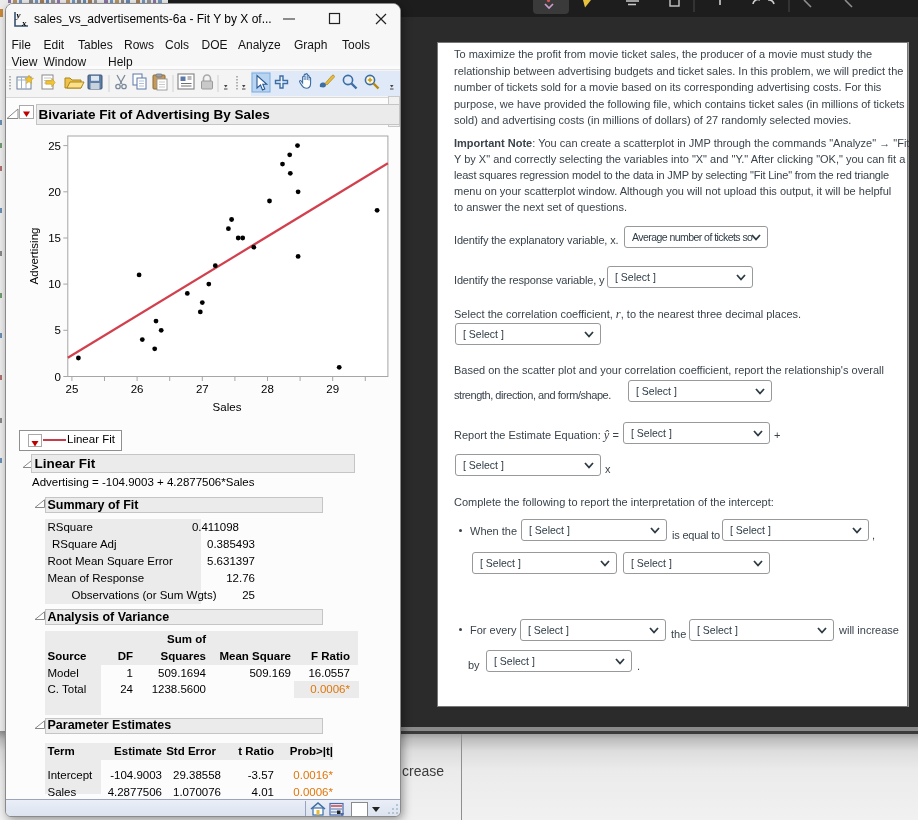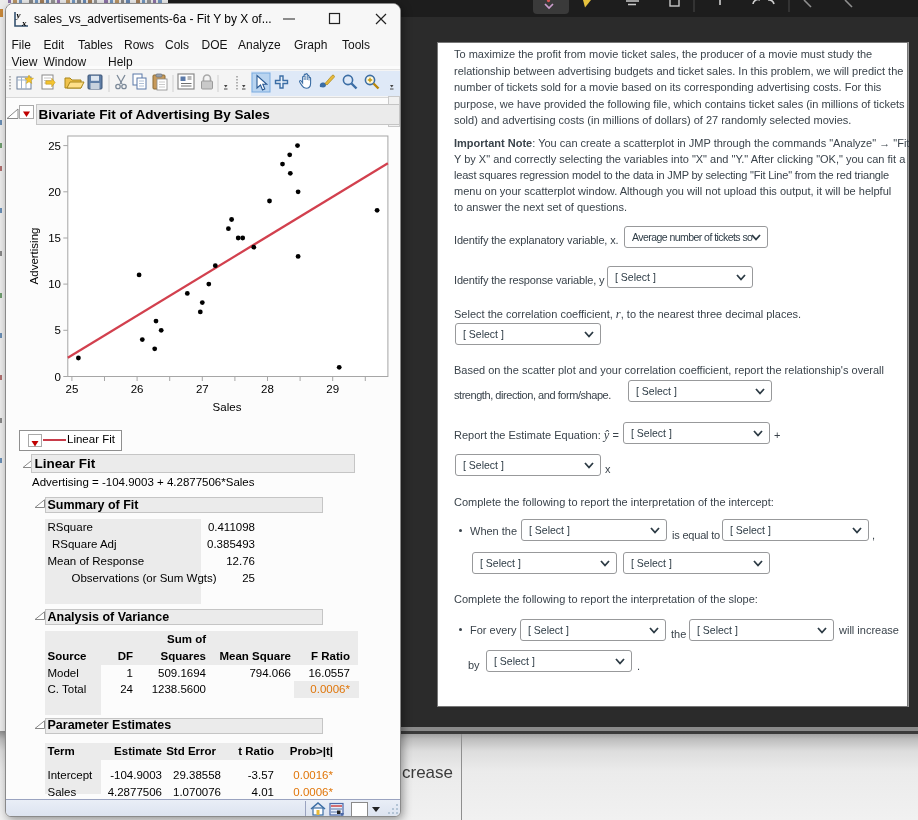--- a/index.html
+++ b/index.html
@@ -12,21 +12,21 @@
 .ql{position:absolute;font-size:11px;color:#3a434b;white-space:nowrap;line-height:16px;}
 .dd{position:absolute;height:22px;border:1px solid #98999b;border-radius:3px;background:#fff;font-size:10.5px;color:#2d3b45;line-height:20px;padding-left:7px;padding-right:16px;white-space:nowrap;overflow:hidden;}
 .dd svg{position:absolute;right:6px;top:7px;}
 .bull{position:absolute;width:3px;height:3px;border-radius:50%;background:#3a434b;}
 </style></head>
 <body>
 <div id="root">
 
   <div class="abs" style="left:0;top:731px;width:918px;height:89px;background:linear-gradient(180deg,#8f8f8f 0px,#bdbdbd 8px,#dddddd 20px,#ebebeb 40px,#f1f1f1 89px);"></div>
     <div class="abs" style="left:461px;top:734px;width:1px;height:86px;background:#8f8f8f;"></div>
-  <div class="abs" style="left:402px;top:763px;font-size:17px;color:#3c3c3c;">crease</div>
+  <div class="abs" style="left:402px;top:763px;font-size:14px;color:#3c3c3c;">crease</div>
 
   <div class="abs" id="topfrag" style="left:0;top:0;width:168px;height:3px;background:#ececec;"></div>
   <svg class="abs" style="left:0;top:0;opacity:0.75" width="168" height="3" viewBox="0 0 168 3">
     <rect x="8" y="0" width="3" height="3" fill="#6b4a8f"></rect>
       <rect x="13" y="0" width="4" height="3" fill="#a8793a"></rect>
     <rect x="19" y="0" width="3" height="3" fill="#4a7ab0"></rect>
       <rect x="29" y="0" width="4" height="3" fill="#666"></rect>
     <rect x="35" y="0" width="3" height="3" fill="#4a7ab0"></rect>
       <rect x="40" y="0" width="4" height="3" fill="#8a5a28"></rect>
     <rect x="46" y="0" width="3" height="3" fill="#3a66a0"></rect>
@@ -133,21 +133,20 @@
     <div class="dd" style="left:722px;top:518.5px;width:147px;">[ Select ]<svg width="10" height="7" viewBox="0 0 10 7">
           <path d="M1 1 L5 5.5 L9 1" stroke="#2d3b45" stroke-width="1.8" fill="none"></path>
         </svg></div>
     <div class="ql" style="left:872px;top:527px;">,</div>
     <div class="dd" style="left:472px;top:552px;width:145px;">[ Select ]<svg width="10" height="7" viewBox="0 0 10 7">
           <path d="M1 1 L5 5.5 L9 1" stroke="#2d3b45" stroke-width="1.8" fill="none"></path>
         </svg></div>
     <div class="dd" style="left:623px;top:552px;width:147px;">[ Select ]<svg width="10" height="7" viewBox="0 0 10 7">
           <path d="M1 1 L5 5.5 L9 1" stroke="#2d3b45" stroke-width="1.8" fill="none"></path>
         </svg></div>
-    <div class="ql" style="left:454px;top:590.5px;">Complete the following to report the interpretation of the slope:</div>
     <div class="bull" style="left:459px;top:628px;"></div>
     <div class="ql" style="left:470px;top:622px;">For every</div>
     <div class="dd" style="left:520px;top:618.5px;width:146px;">[ Select ]<svg width="10" height="7" viewBox="0 0 10 7">
           <path d="M1 1 L5 5.5 L9 1" stroke="#2d3b45" stroke-width="1.8" fill="none"></path>
         </svg></div>
     <div class="ql" style="left:671px;top:626px;">the</div>
     <div class="dd" style="left:689px;top:618.5px;width:145px;">[ Select ]<svg width="10" height="7" viewBox="0 0 10 7">
           <path d="M1 1 L5 5.5 L9 1" stroke="#2d3b45" stroke-width="1.8" fill="none"></path>
         </svg></div>
     <div class="ql" style="left:839px;top:622px;">will increase</div>
@@ -391,25 +390,29 @@
 
     <svg class="abs" style="left:28px;top:495px" width="12" height="10" viewBox="0 0 12 10">
         <path d="M1 8.5 L10.5 8.5 L10.5 0.8 Z" fill="#fff" stroke="#888" stroke-width="1"></path>
       </svg>
     <div class="abs" style="left:39px;top:492.5px;width:278px;height:16.5px;background:#ebebeb;border:1px solid #c5c5c5;"></div>
     <div class="abs" style="left:41.5px;top:493.5px;font-size:12.5px;font-weight:bold;color:#000;">Summary of Fit</div>
     <div class="abs" style="left:39px;top:515px;width:156px;height:85px;background:#ebebeb;"></div>
     <div class="abs" style="left:39px;top:515px;width:310px;font-size:11.5px;color:#000;">
       <div style="position:relative;height:17px;">
           <span class="abs" style="left:2.5px;top:2px;">RSquare</span>
-          <span class="abs" style="right:100px;top:2px;">0.411098</span>
+          <span class="abs" style="right:116px;top:2px;">0.411098</span>
         </div>
       <div style="position:relative;height:17px;">
           <span class="abs" style="left:7px;top:2px;">RSquare Adj</span>
           <span class="abs" style="right:100px;top:2px;">0.385493</span>
+        </div>
+      <div style="position:relative;height:17px;">
+          <span class="abs" style="left:2.5px;top:2px;">Root Mean Square Error</span>
+          <span class="abs" style="right:100px;top:2px;">5.631397</span>
         </div>
       <div style="position:relative;height:17px;">
           <span class="abs" style="left:2.5px;top:2px;">Mean of Response</span>
           <span class="abs" style="right:100px;top:2px;">12.76</span>
         </div>
       <div style="position:relative;height:17px;margin-left:24px;">
           <span class="abs" style="left:2.5px;top:2px;">Observations (or Sum Wgts)</span>
           <span class="abs" style="right:100px;top:2px;">25</span>
         </div>
     </div>
@@ -430,21 +433,21 @@
           <span class="abs" style="left:2.5px;top:2px;">Source</span>
           <span class="abs" style="right:225px;top:2px;">DF</span>
           <span class="abs" style="right:152px;top:2px;">Squares</span>
           <span class="abs" style="right:67px;top:2px;">Mean Square</span>
           <span class="abs" style="right:8px;top:2px;">F Ratio</span>
         </div>
       <div style="position:relative;height:16.6px;">
           <span class="abs" style="left:2.5px;top:2px;">Model</span>
           <span class="abs" style="right:225px;top:2px;">1</span>
           <span class="abs" style="right:152px;top:2px;">509.1694</span>
-          <span class="abs" style="right:67px;top:2px;">794.066</span>
+          <span class="abs" style="right:67px;top:2px;">509.169</span>
           <span class="abs" style="right:8px;top:2px;">16.0557</span>
         </div>
       <div style="position:relative;height:16.6px;">
           <span class="abs" style="left:2.5px;top:2px;">C. Total</span>
           <span class="abs" style="right:225px;top:2px;">24</span>
           <span class="abs" style="right:152px;top:2px;">1238.5600</span>
           <span class="abs" style="right:8px;top:2px;color:#e0760a;">0.0006*</span>
         </div>
     </div>
 

